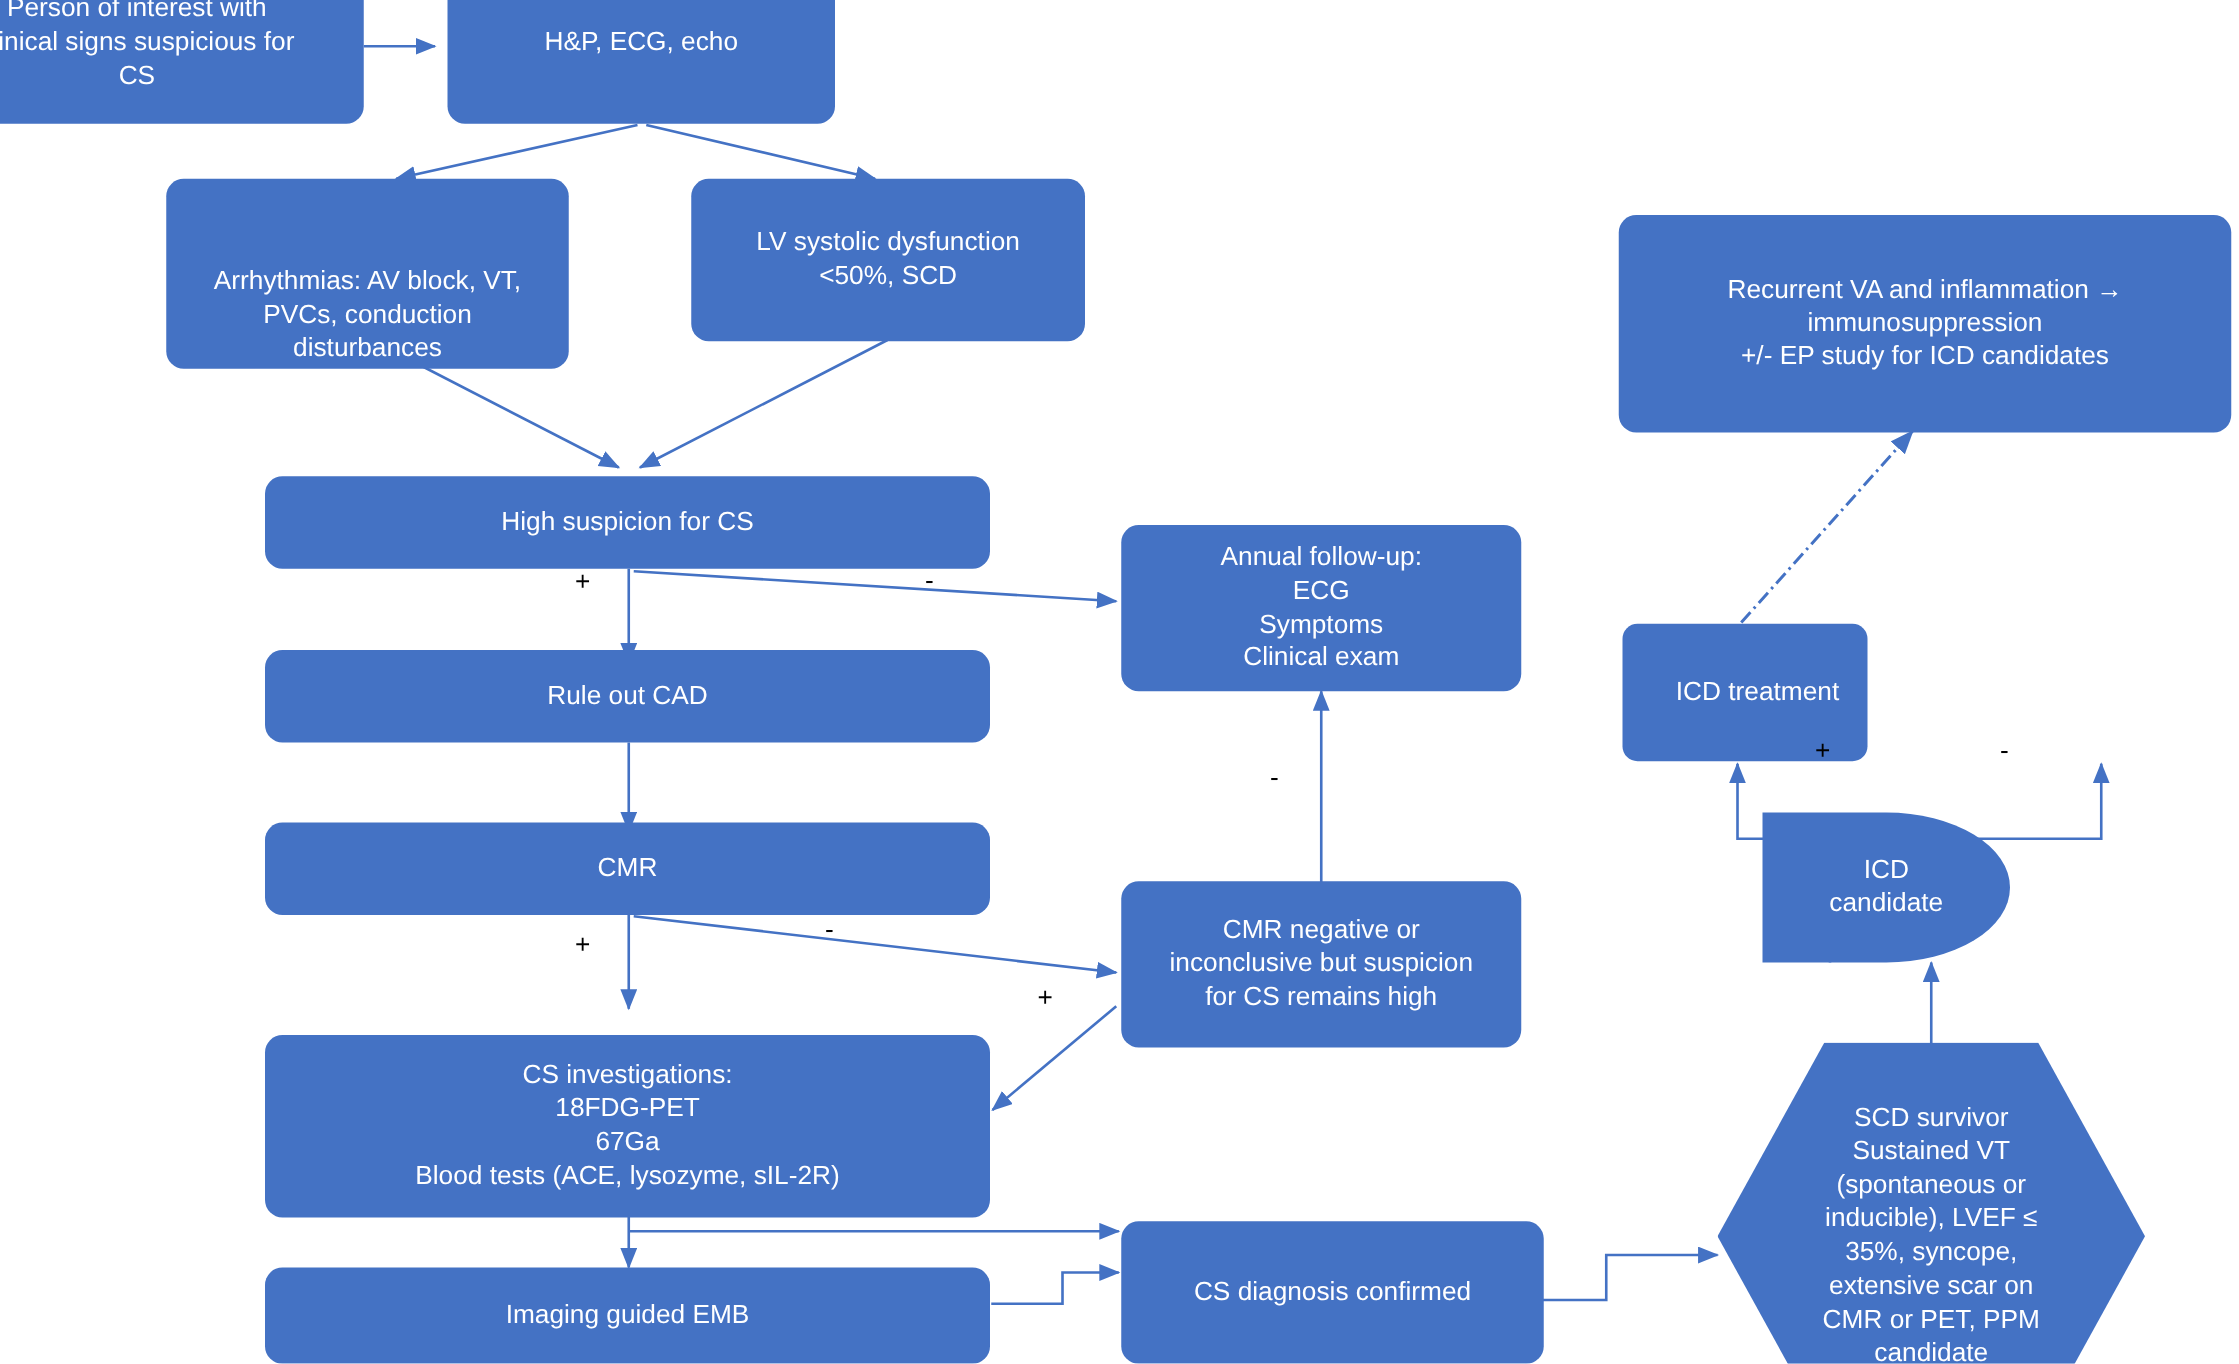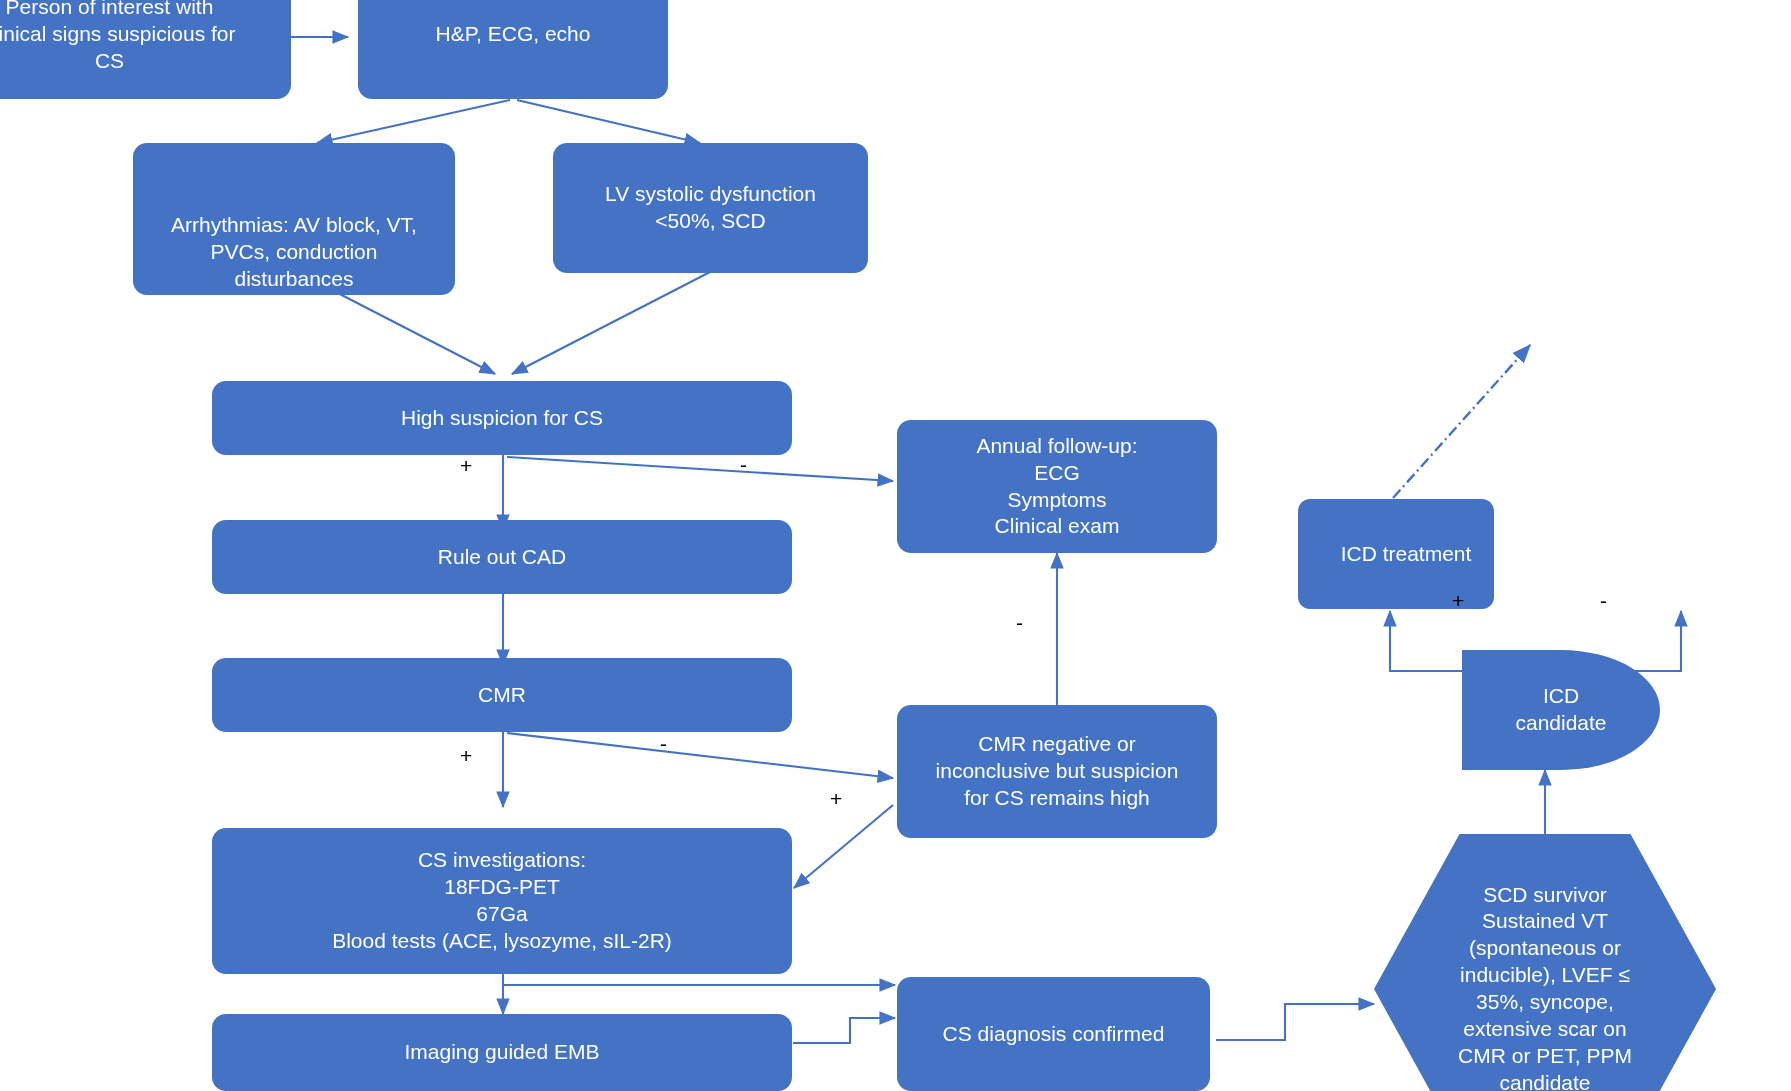--- a/index.html
+++ b/index.html
@@ -187,31 +187,36 @@
 for CS remains high</span>
   </div>
 
   <div class="node rounded" style="left:897px;top:420px;width:320px;height:133px;font-size:21px;">
     <span class="txt">Annual follow-up:
 ECG
 Symptoms
 Clinical exam</span>
   </div>
 
-  <div class="node rounded" style="left:897px;top:977px;width:313px;height:114px;font-size:21px;">
+  <div class="node rounded" style="left:897px;top:977px;width:338px;height:114px;font-size:21px;">
     <span class="txt">CS diagnosis confirmed</span>
   </div>
 
+  <div class="node rounded" style="left:1295px;top:172px;width:490px;height:174px;font-size:21px;">
+    <span class="txt">Recurrent VA and inflammation →
+immunosuppression
++/- EP study for ICD candidates</span>
+  </div>
 
   <div class="node rounded-sm" style="left:1298px;top:499px;width:196px;height:110px;font-size:21px;">
     <span class="txt">ICD treatment</span>
   </div>
 
 
-  <div class="node delay" style="left:1462px;top:650px;width:198px;height:120px;font-size:21px;">
+  <div class="node delay" style="left:1410px;top:650px;width:198px;height:120px;font-size:21px;">
     <span class="txt">ICD
 candidate</span>
   </div>
 
   <div class="node hexagon" style="left:1374px;top:834px;width:342px;height:310px;font-size:21px;">
     <span class="hexshape"></span>
     <span class="txt">SCD survivor
 Sustained VT
 (spontaneous or
 inducible), LVEF ≤

